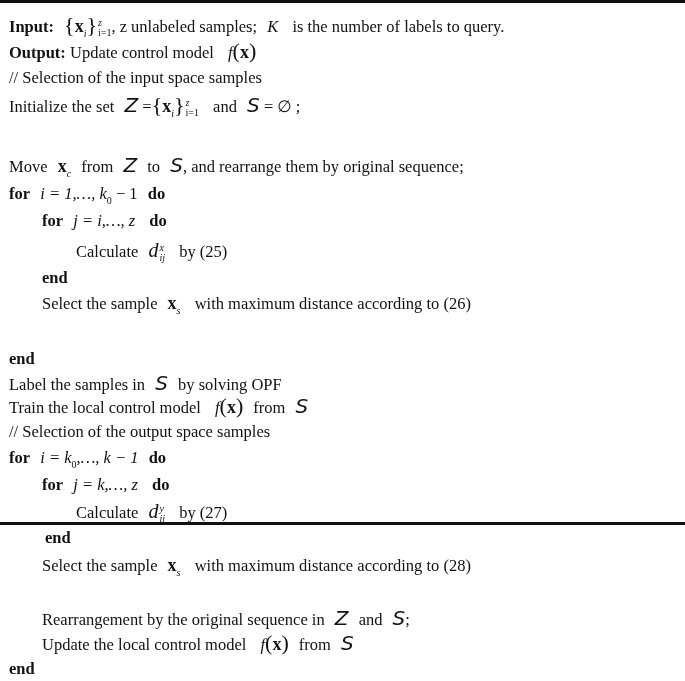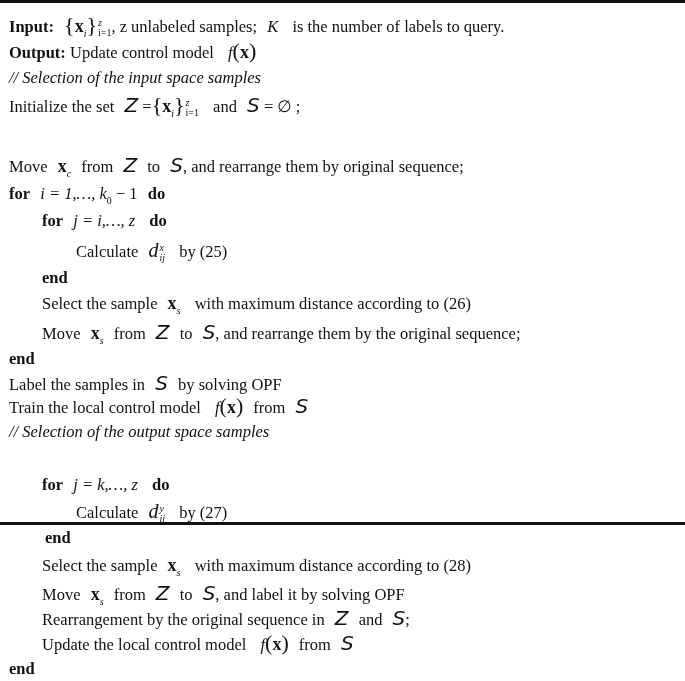--- a/index.html
+++ b/index.html
@@ -5,21 +5,21 @@
   html, body { margin: 0; padding: 0; background: #ffffff; }
   body { width: 685px; height: 681px; position: relative; overflow: hidden;
          font-family: "Liberation Serif", serif; color: #111; }
   #algo { position: absolute; left: 0; top: 0; width: 685px; height: 525px;
           box-sizing: border-box; border-top: 3px solid #111; border-bottom: 3px solid #111; }
   .line { position: absolute; left: 0; white-space: nowrap; font-size: 16.5px; line-height: 20px; }
   .i0 { left: 9px; }
   .i1 { left: 42px; }
   .i2 { left: 76px; }
   .kw { font-weight: bold; }
-  .cm { font-style: italic; }
+  .cm { }
   .m { font-style: italic; font-family: "Liberation Serif", serif; }
   .mb { font-weight: bold; font-style: normal; font-family: "Liberation Serif", serif; font-size: 18px; }
   .set { font-family: "DejaVu Sans", sans-serif; font-style: oblique; font-size: 20px; }
   .sub { font-size: 10px; vertical-align: -5px; font-style: italic; }
   .subsup { display: inline-block; vertical-align: -4px; line-height: 10px; font-size: 10px; font-style: italic; margin-left: 1px; }
   .subsup span { display: block; }
   .brace { font-size: 22px; font-style: normal; }
   .paren { font-size: 22px; font-style: normal; }
   .sp { display: inline-block; width: 6px; }
   .sp2 { display: inline-block; width: 10px; }
@@ -82,46 +82,43 @@
   </div>
 
   <div class="line i1 kw" style="top:265px">end</div>
 
   <div class="line i1" style="top:290px">
     <span>Select the sample</span><span class="sp"></span>
     <span class="mb">x</span><span class="sub">s</span><span class="sp2"></span>
     <span>with maximum distance according to (26)</span>
   </div>
 
-  <div class="line i1" style="top:319px">
-    <span>Move</span><span class="sp"></span>
-    <span class="mb">x</span><span class="sub">s</span><span class="sp"></span>
-    <span>from</span><span class="sp"></span>
-    <span class="set">Z</span><span class="sp"></span>
-    <span>to</span><span class="sp"></span>
-    <span class="set">S</span><span>, and rearrange them by the original sequence;</span>
-  </div>
 
   <div class="line i0 kw" style="top:346px">end</div>
 
   <div class="line i0" style="top:370px">
     <span>Label the samples in</span><span class="sp"></span>
     <span class="set">S</span><span class="sp"></span>
     <span>by solving OPF</span>
   </div>
 
   <div class="line i0" style="top:393px">
     <span>Train the local control model</span><span class="sp2"></span>
     <span class="m">f</span><span class="paren">(</span><span class="mb">x</span><span class="paren">)</span><span class="sp"></span>
     <span>from</span><span class="sp"></span>
     <span class="set">S</span>
   </div>
 
   <div class="line i0 cm" style="top:419px">// Selection of the output space samples</div>
 
+  <div class="line i0" style="top:445px">
+    <span class="kw">for</span><span class="sp"></span>
+    <span class="m">i = k</span><span class="sub" style="font-style:normal">0</span><span class="m">,…, k − 1</span><span class="sp"></span>
+    <span class="kw">do</span>
+  </div>
 
   <div class="line i1" style="top:472px">
     <span class="kw">for</span><span class="sp"></span>
     <span class="m">j = k,…, z</span><span class="sp2"></span>
     <span class="kw">do</span>
   </div>
 
   <div class="line i2" style="top:498px">
     <span>Calculate</span><span class="sp"></span>
     <span class="m" style="font-size:20px">d</span><span class="subsup"><span>y</span><span>ij</span></span><span class="sp2"></span>
@@ -129,28 +126,20 @@
   </div>
 
   <div class="line kw" style="top:525px; left:45px">end</div>
 
   <div class="line i1" style="top:552px">
     <span>Select the sample</span><span class="sp"></span>
     <span class="mb">x</span><span class="sub">s</span><span class="sp2"></span>
     <span>with maximum distance according to (28)</span>
   </div>
 
-  <div class="line i1" style="top:580px">
-    <span>Move</span><span class="sp"></span>
-    <span class="mb">x</span><span class="sub">s</span><span class="sp"></span>
-    <span>from</span><span class="sp"></span>
-    <span class="set">Z</span><span class="sp"></span>
-    <span>to</span><span class="sp"></span>
-    <span class="set">S</span><span>, and label it by solving OPF</span>
-  </div>
 
   <div class="line i1" style="top:605px">
     <span>Rearrangement by the original sequence in</span><span class="sp"></span>
     <span class="set">Z</span><span class="sp"></span>
     <span>and</span><span class="sp"></span>
     <span class="set">S</span><span>;</span>
   </div>
 
   <div class="line i1" style="top:630px">
     <span>Update the local control model</span><span class="sp2"></span>

